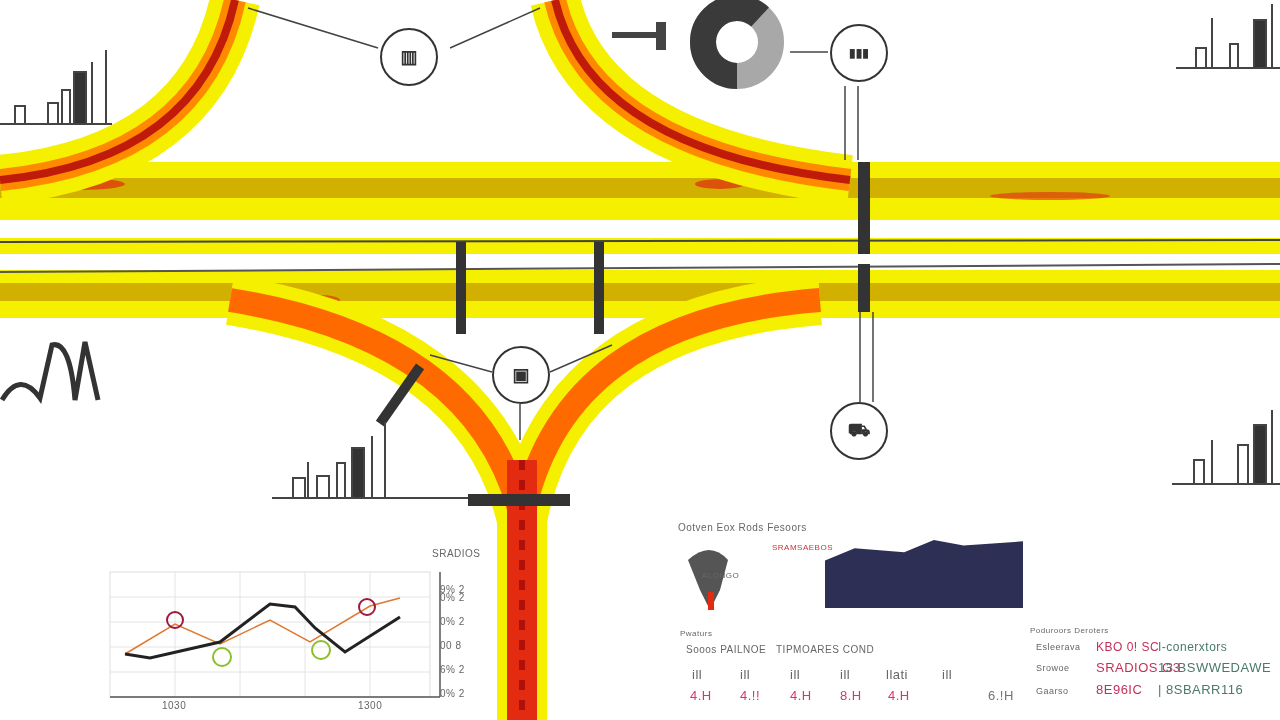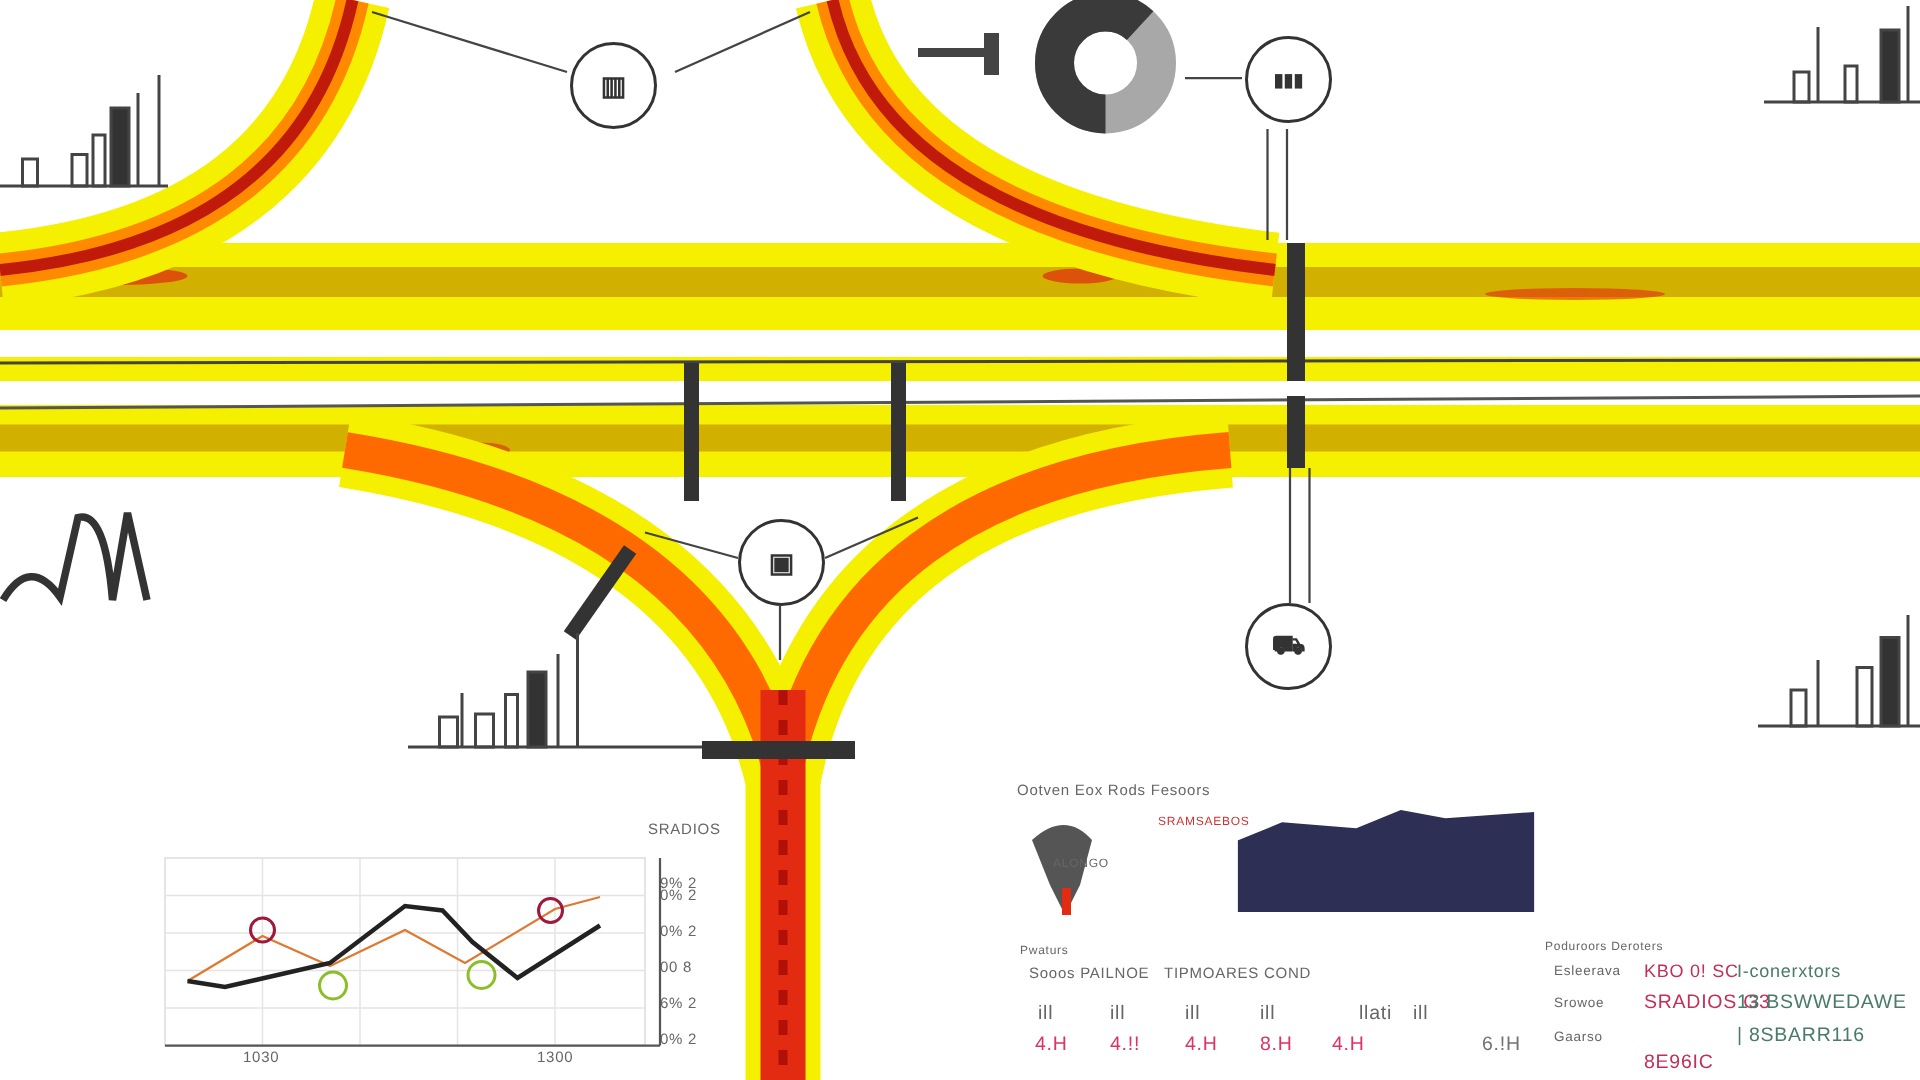--- a/index.html
+++ b/index.html
@@ -163,31 +163,31 @@
 <div class="txt" style="left:772px;top:543px;font-size:8px;color:#c33;">SRAMSAEBOS</div>
 <div class="map"></div>
 
 <div class="txt" style="left:680px;top:629px;font-size:8px;">Pwaturs</div>
 <div class="txt" style="left:686px;top:644px;">Sooos PAILNOE</div>
 <div class="txt" style="left:776px;top:644px;">TIPMOARES COND</div>
 <div class="txt" style="left:692px;top:667px;font-size:13px;">ill</div>
 <div class="txt" style="left:740px;top:667px;font-size:13px;">ill</div>
 <div class="txt" style="left:790px;top:667px;font-size:13px;">ill</div>
 <div class="txt" style="left:840px;top:667px;font-size:13px;">ill</div>
-<div class="txt" style="left:886px;top:667px;font-size:13px;margin-left:20px;">llati</div>
+<div class="txt" style="left:886px;top:667px;font-size:13px;">llati</div>
 <div class="txt" style="left:942px;top:667px;font-size:13px;">ill</div>
 <div class="txt" style="left:690px;top:688px;font-size:13px;color:#d36;">4.H</div>
 <div class="txt" style="left:740px;top:688px;font-size:13px;color:#d36;">4.!!</div>
 <div class="txt" style="left:790px;top:688px;font-size:13px;color:#d36;">4.H</div>
 <div class="txt" style="left:840px;top:688px;font-size:13px;color:#d36;">8.H</div>
 <div class="txt" style="left:888px;top:688px;font-size:13px;color:#d36;">4.H</div>
 <div class="txt" style="left:940px;top:688px;font-size:13px;color:#737373;margin-left:48px;">6.!H</div>
 
 <div class="txt" style="left:1030px;top:626px;font-size:8px;">Poduroors Deroters</div>
 <div class="txt" style="left:1036px;top:642px;font-size:9px;">Esleerava</div>
 <div class="txt" style="left:1096px;top:640px;font-size:12px;color:#c2305a;">KBO 0! SC</div>
 <div class="txt" style="left:1158px;top:640px;font-size:12px;color:#4a7a6a;">I-conerxtors</div>
 <div class="txt" style="left:1036px;top:663px;font-size:9px;">Srowoe</div>
 <div class="txt" style="left:1096px;top:660px;font-size:13px;color:#c2305a;">SRADIOS G3</div>
 <div class="txt" style="left:1158px;top:660px;font-size:13px;color:#4a7a6a;">13 BSWWEDAWE</div>
 <div class="txt" style="left:1036px;top:686px;font-size:9px;">Gaarso</div>
-<div class="txt" style="left:1096px;top:682px;font-size:13px;color:#c2305a;margin-top:18px;">8E96IC</div>
+<div class="txt" style="left:1096px;top:682px;font-size:13px;color:#c2305a;">8E96IC</div>
 <div class="txt" style="left:1158px;top:682px;font-size:13px;color:#4a7a6a;">| 8SBARR116</div>
 
 </body></html>

